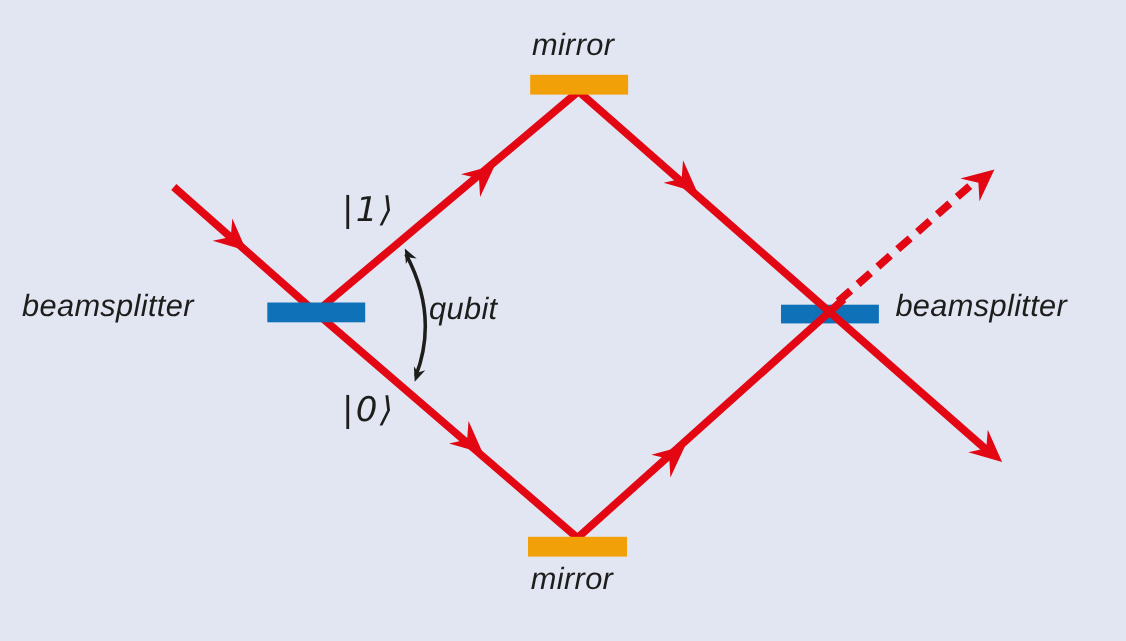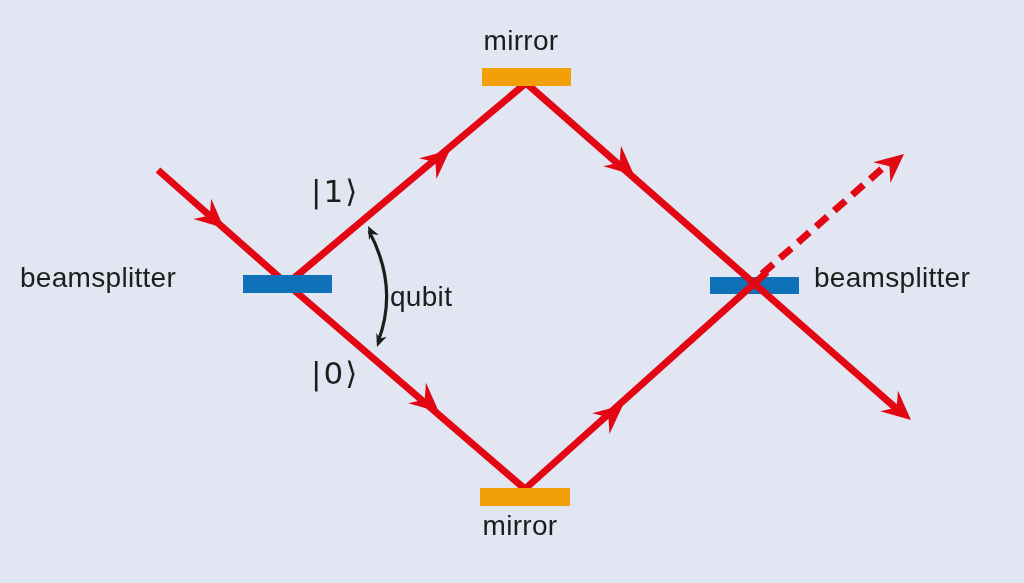--- a/index.html
+++ b/index.html
@@ -11,20 +11,21 @@
     overflow:hidden;
   }
   .stage svg { position:absolute; left:0; top:0; }
   .label {
     position:absolute;
     color:#1d1d1b;
     font-size:28px;
     line-height:1.1;
     white-space:nowrap;
     letter-spacing:0.3px;
+    font-style:italic;
   }
   .label.center { text-align:center; }
   .ket {
     font-size:31px;
     font-family:"DejaVu Sans","Liberation Sans",sans-serif;
     letter-spacing:2px;
   }
   .beam { fill:none; stroke:#e30613; stroke-width:7; }
   .beam.dashed { stroke-dasharray:15 9; }
   .red-head { fill:#e30613; stroke:none; }
@@ -73,15 +74,15 @@
   <div class="label" style="left:814px; top:263px;">beamsplitter</div>
 
   <div class="label center" style="left:471px; top:26px; width:100px;">mirror</div>
 
   <div class="label center" style="left:470px; top:511px; width:100px;">mirror</div>
 
   <div class="label ket" style="left:311px; top:174px;">|1⟩</div>
 
   <div class="label ket" style="left:311px; top:356px;">|0⟩</div>
 
-  <div class="label" style="left:390px; top:282px;">qubit</div>
+  <div class="label" style="left:390px; top:266px;">qubit</div>
 
 </div>
 
 </body></html>

